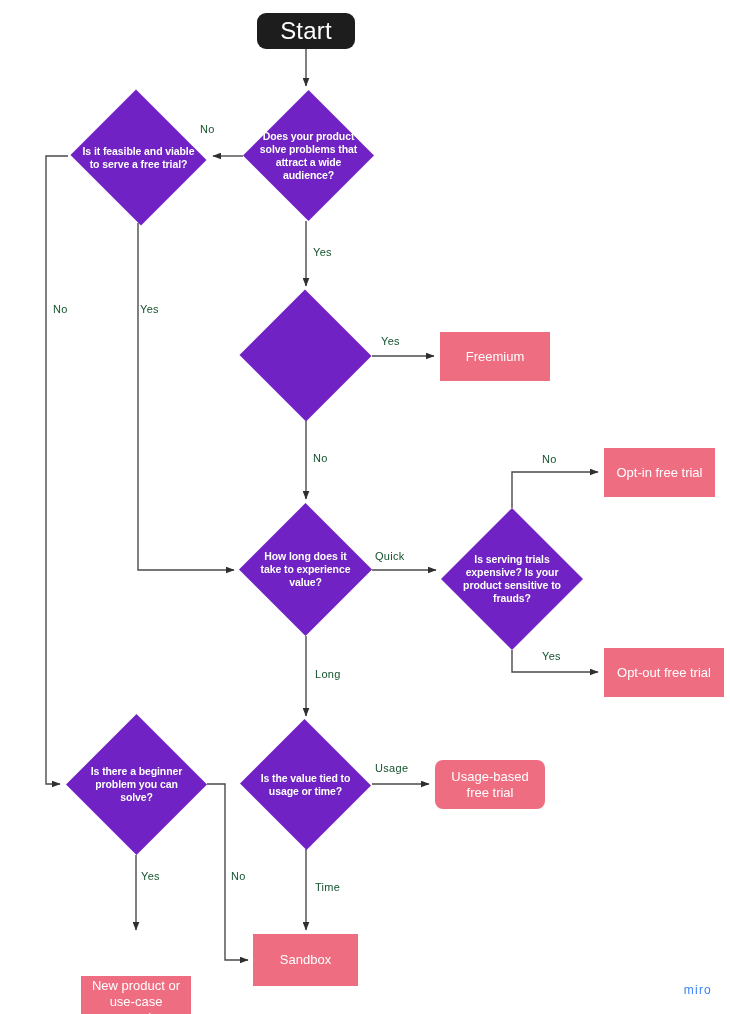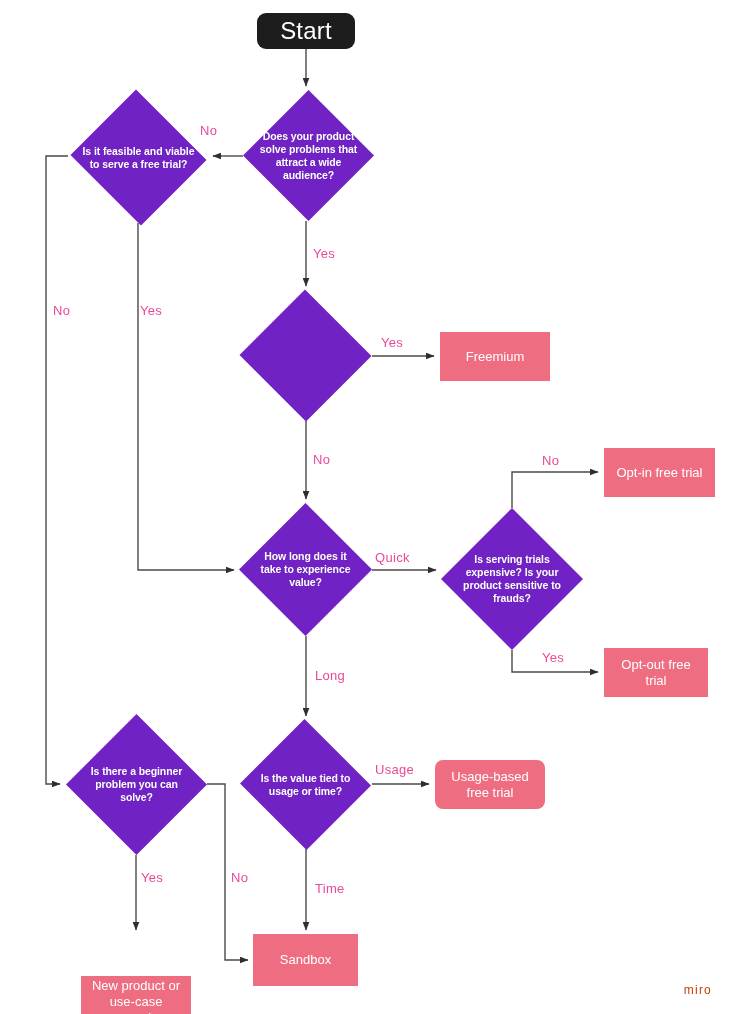--- a/index.html
+++ b/index.html
@@ -62,32 +62,32 @@
   }
   .node-terminal {
     background: #ef6d81;
     font-size: 13px;
     line-height: 16px;
     font-weight: 400;
     padding: 6px 6px;
   }
   .edge-label {
     position: absolute;
-    font-size: 13px;
-    color: #ec4899;
+    font-size: 11px;
+    color: #14532d;
     font-family: "Liberation Sans", sans-serif;
     white-space: nowrap;
     letter-spacing: .3px;
   }
   .watermark {
     position: absolute;
     right: 18px;
     bottom: 17px;
     font-size: 12px;
-    color: #c2410c;
+    color: #3b82f6;
     letter-spacing: 1.2px;
     font-family: "Liberation Sans", sans-serif;
   }
 </style>
 </head>
 <body>
 
 <div id="canvas">
 
   <svg id="edges" viewBox="0 0 730 1014" xmlns="http://www.w3.org/2000/svg">
@@ -137,21 +137,21 @@
         <div class="dia-shape"></div>
         <div class="dia-label">How long does it take to experience value?</div>
       </div>
       <div class="node node-decision" style="left: 441px; top: 508px; width: 142px; height: 142px;">
         <div class="dia-shape"></div>
         <div class="dia-label">Is serving trials expensive? Is your product sensitive to frauds?</div>
       </div>
       <div class="node node-terminal" style="left: 604px; top: 448px; width: 111px; height: 49px;">
         <span>Opt-in free trial</span>
       </div>
-      <div class="node node-terminal" style="left: 604px; top: 648px; width: 104px; height: 49px;">
+      <div class="node node-terminal" style="left: 604px; top: 648px; width: 120px; height: 49px;">
         <span>Opt-out free trial</span>
       </div>
       <div class="node node-decision" style="left: 66px; top: 714px; width: 141px; height: 141px;">
         <div class="dia-shape"></div>
         <div class="dia-label">Is there a beginner problem you can solve?</div>
       </div>
       <div class="node node-decision" style="left: 239px; top: 720px; width: 133px; height: 129px;">
         <div class="dia-shape"></div>
         <div class="dia-label">Is the value tied to usage or time?</div>
       </div>

